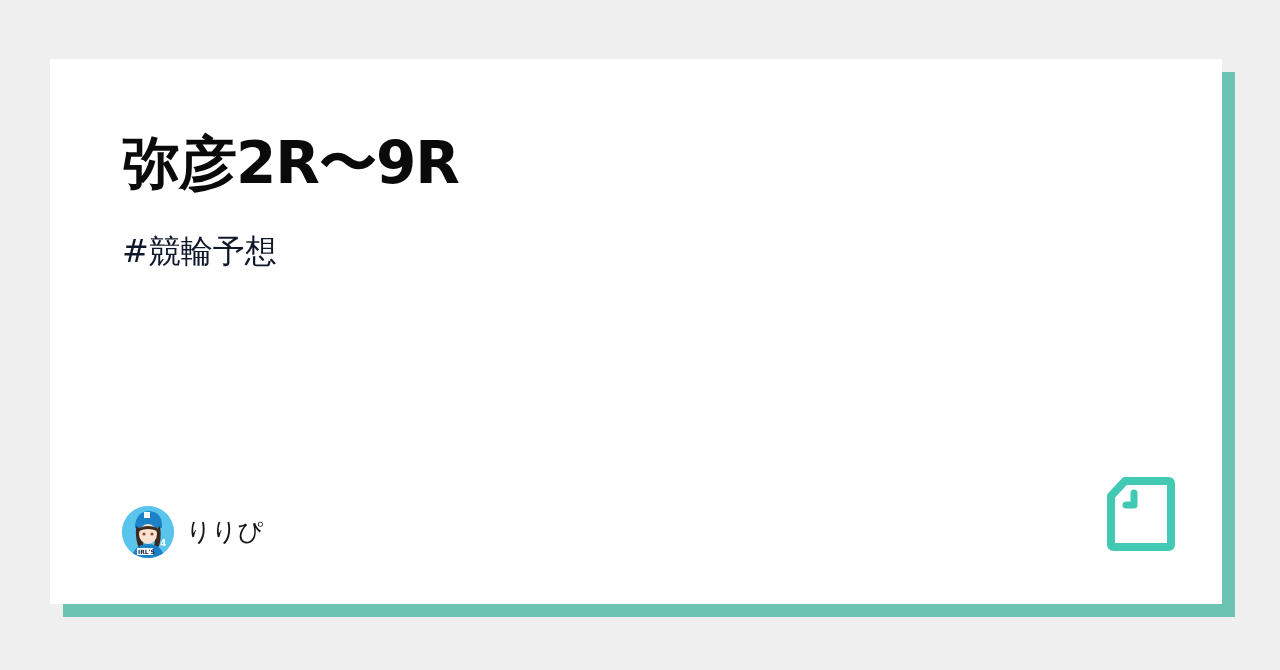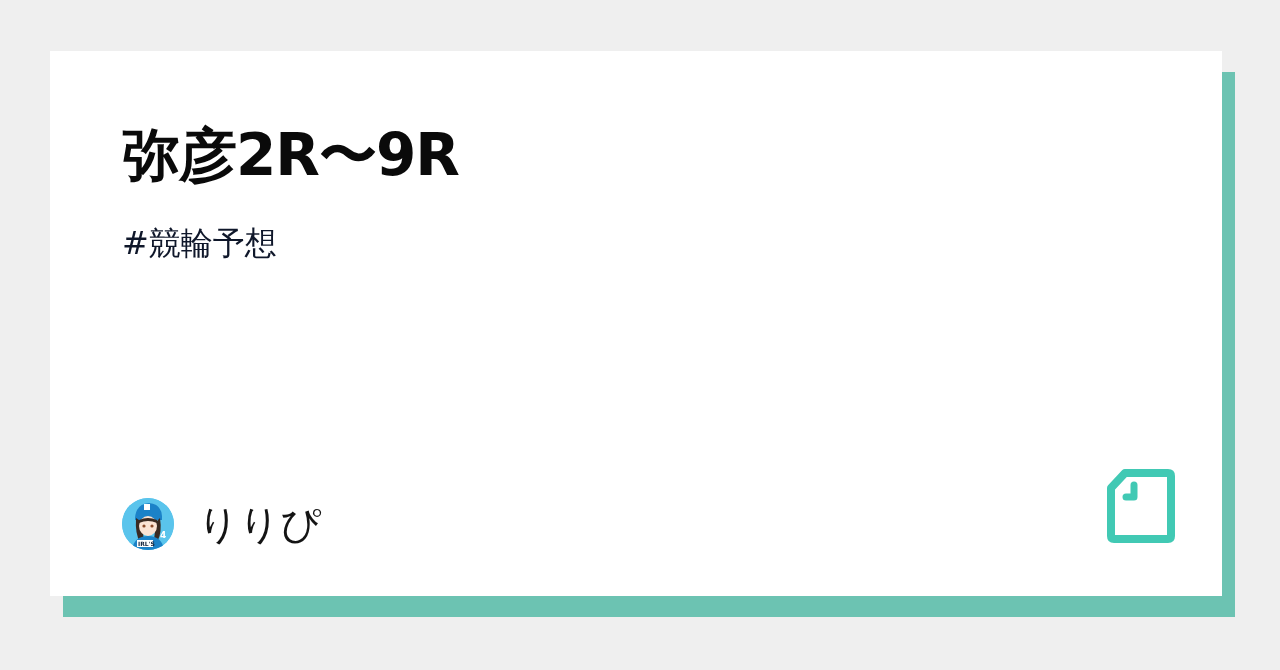--- a/index.html
+++ b/index.html
@@ -18,21 +18,21 @@
       position: absolute;
       left: 63px;
       top: 72px;
       width: 1172px;
       height: 545px;
       background: #6cc3b2;
     }
     .card {
       position: absolute;
       left: 50px;
-      top: 51px;
+      top: 59px;
       width: 1172px;
       height: 545px;
       background: #ffffff;
     }
     .title {
       position: absolute;
       left: 72px;
       top: 68px;
       margin: 0;
       font-size: 58px;
@@ -60,22 +60,22 @@
       height: 52px;
     }
     .avatar {
       width: 52px;
       height: 52px;
       border-radius: 50%;
       overflow: hidden;
       background: #57c3ea;
     }
     .author-name {
-      margin-left: 24px;
-      font-size: 40px;
+      margin-left: 12px;
+      font-size: 25px;
       color: #141414;
       line-height: 40px;
       white-space: nowrap;
     }
     .note-logo {
       position: absolute;
       left: 1057px;
       top: 417px;
       width: 68px;
       height: 76px;

